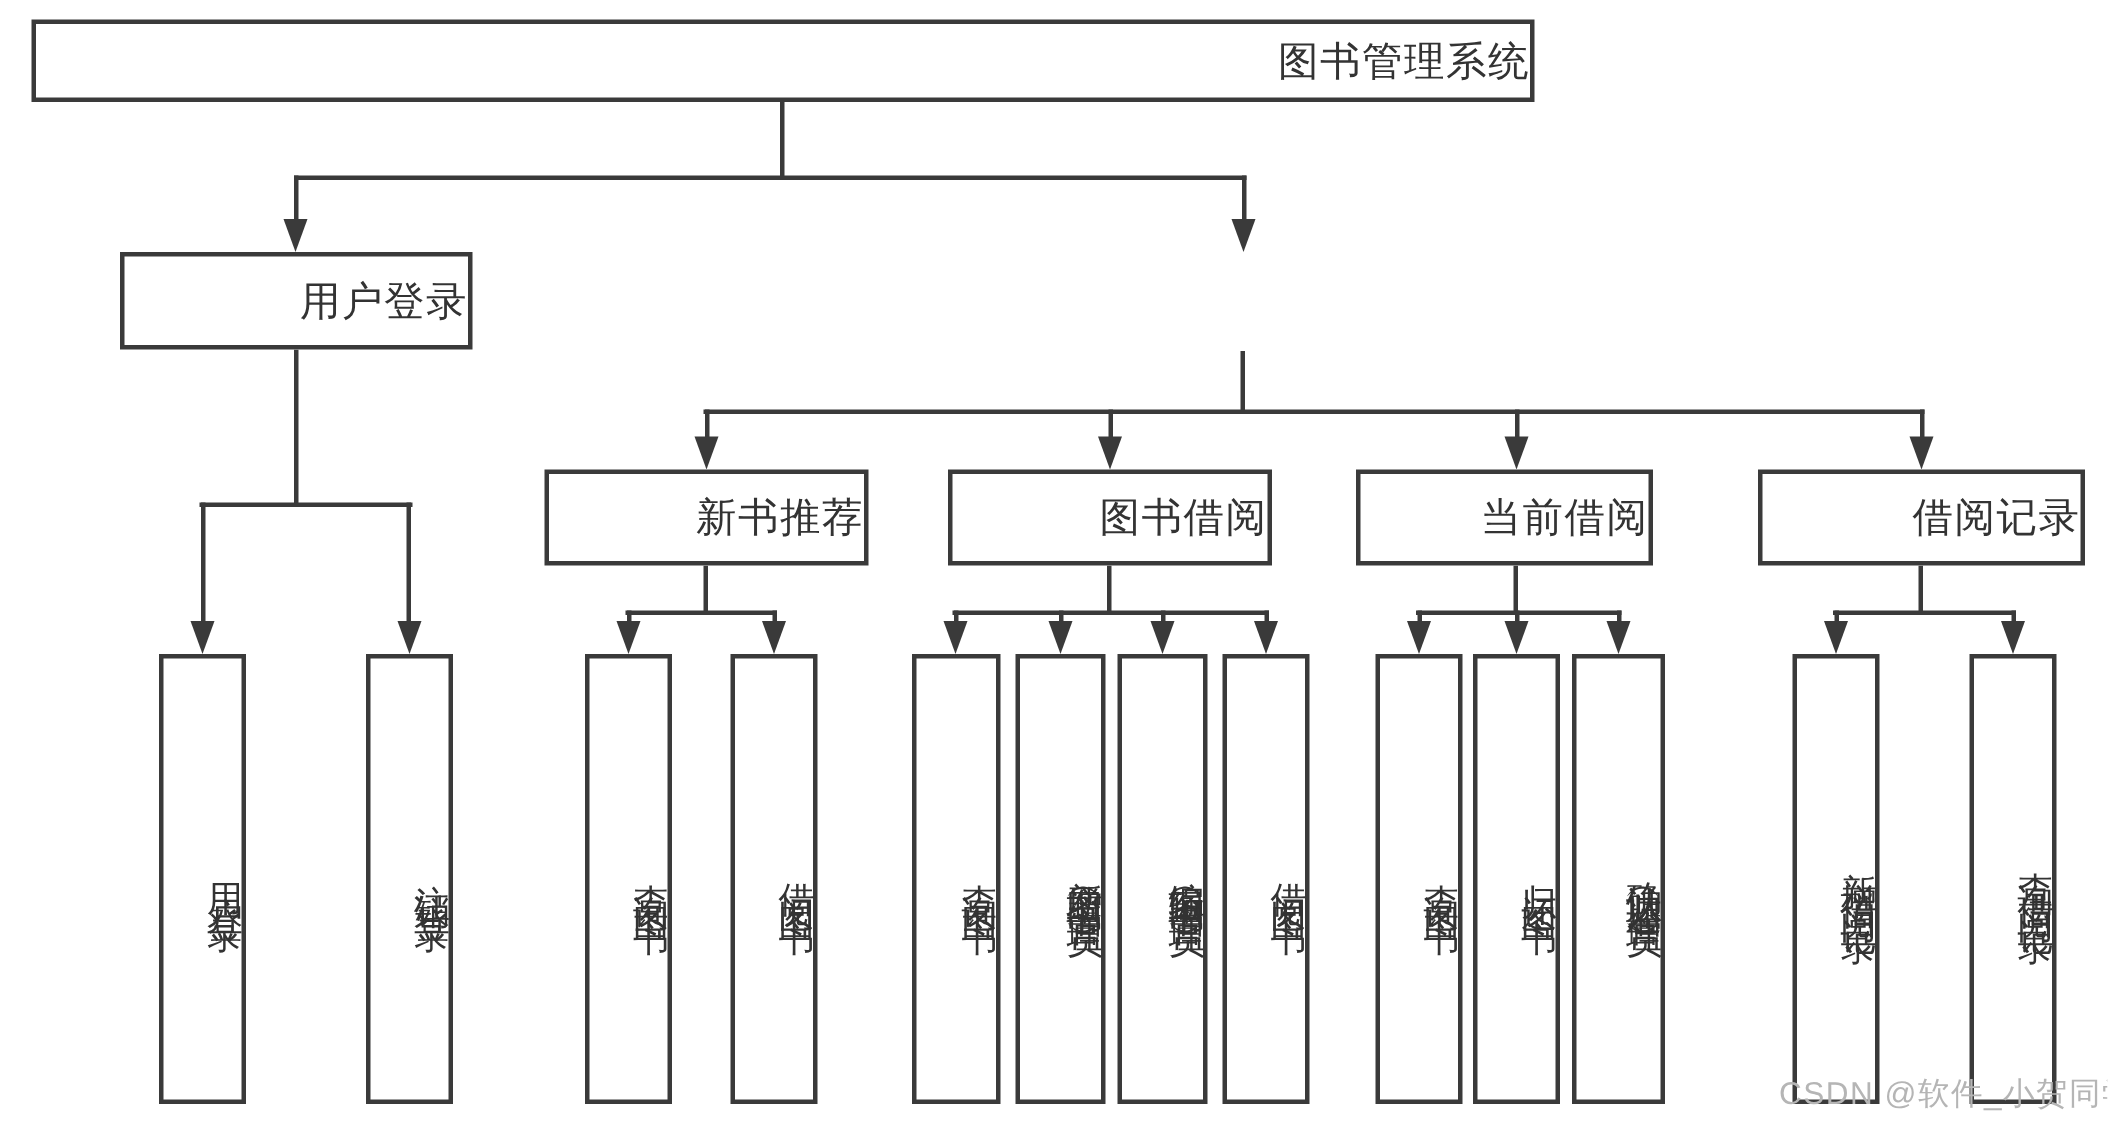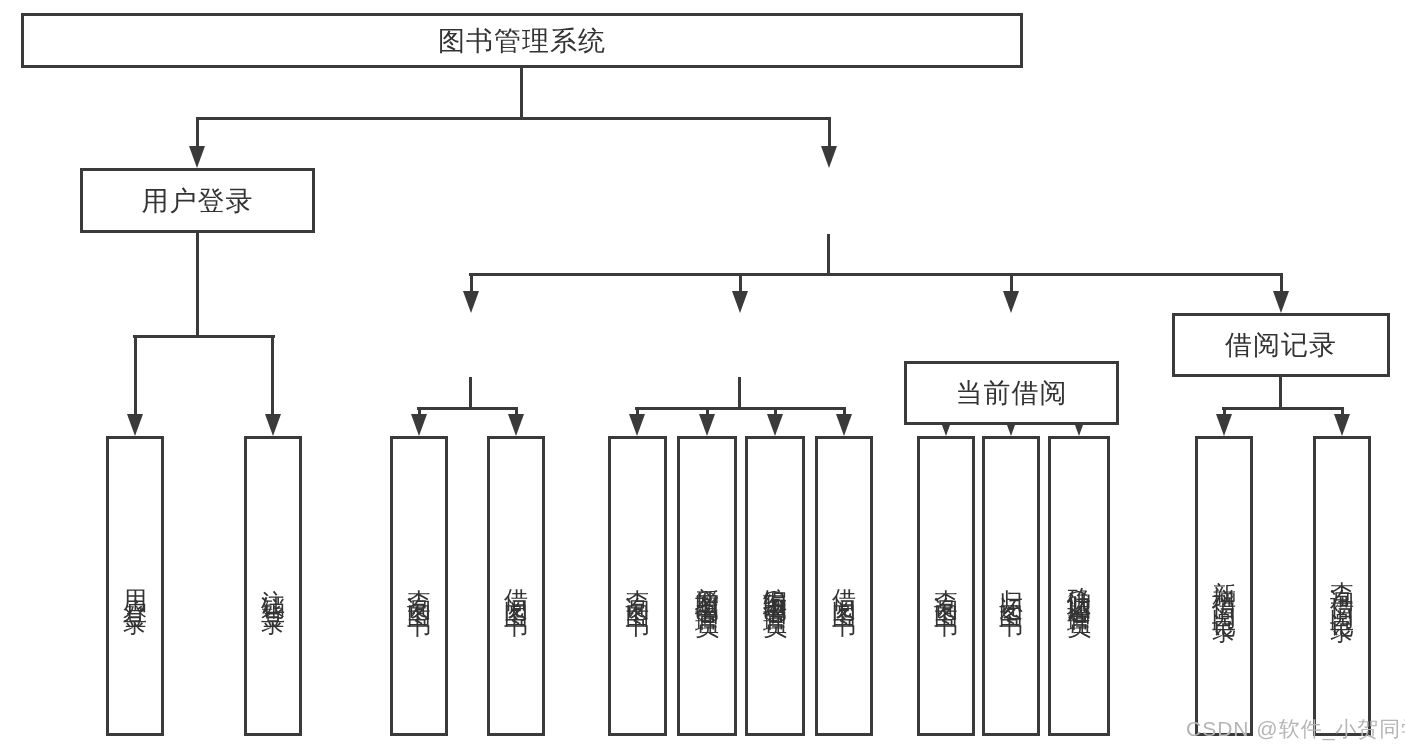--- a/index.html
+++ b/index.html
@@ -11,21 +11,21 @@
     height: 747px;
     background: #ffffff;
     overflow: hidden;
   }
   .box {
     position: absolute;
     border: 3px solid #3a3a3a;
     background: #ffffff;
     display: flex;
     align-items: center;
-    justify-content: center;
+    justify-content: flex-end;
     color: #333333;
     font-size: 27px;
     letter-spacing: 1px;
     z-index: 2;
   }
   .vbox span {
     writing-mode: vertical-rl;
     text-orientation: mixed;
     font-size: 24px;
     letter-spacing: 8px;
@@ -84,21 +84,27 @@
   <div class="line" style="left:469px; top:273px; width:814px; height:3px;"></div>
   <div class="line" style="left:470px; top:273px; width:3px; height:20px;"></div>
   <div class="arrow" style="left:463px; top:291px;"></div>
   <div class="line" style="left:739px; top:273px; width:3px; height:20px;"></div>
   <div class="arrow" style="left:732px; top:291px;"></div>
   <div class="line" style="left:1010px; top:273px; width:3px; height:20px;"></div>
   <div class="arrow" style="left:1003px; top:291px;"></div>
   <div class="line" style="left:1280px; top:273px; width:3px; height:20px;"></div>
   <div class="arrow" style="left:1273px; top:291px;"></div>
 
-  <div class="box" style="left:904px; top:313px; width:215px; height:64px;margin-top:48px;">
+  <div class="box" style="left:363px; top:313px; width:216px; height:64px;">
+    <span>新书推荐</span>
+  </div>
+  <div class="box" style="left:632px; top:313px; width:216px; height:64px;">
+    <span>图书借阅</span>
+  </div>
+  <div class="box" style="left:904px; top:313px; width:198px; height:64px;">
     <span>当前借阅</span>
   </div>
   <div class="box" style="left:1172px; top:313px; width:218px; height:64px;">
     <span>借阅记录</span>
   </div>
 
   <div class="line" style="left:469px; top:377px; width:3px; height:31px;"></div>
   <div class="line" style="left:417px; top:407px; width:101px; height:3px;"></div>
   <div class="line" style="left:418px; top:407px; width:3px; height:9px;"></div>
   <div class="arrow" style="left:411px; top:414px;"></div>

